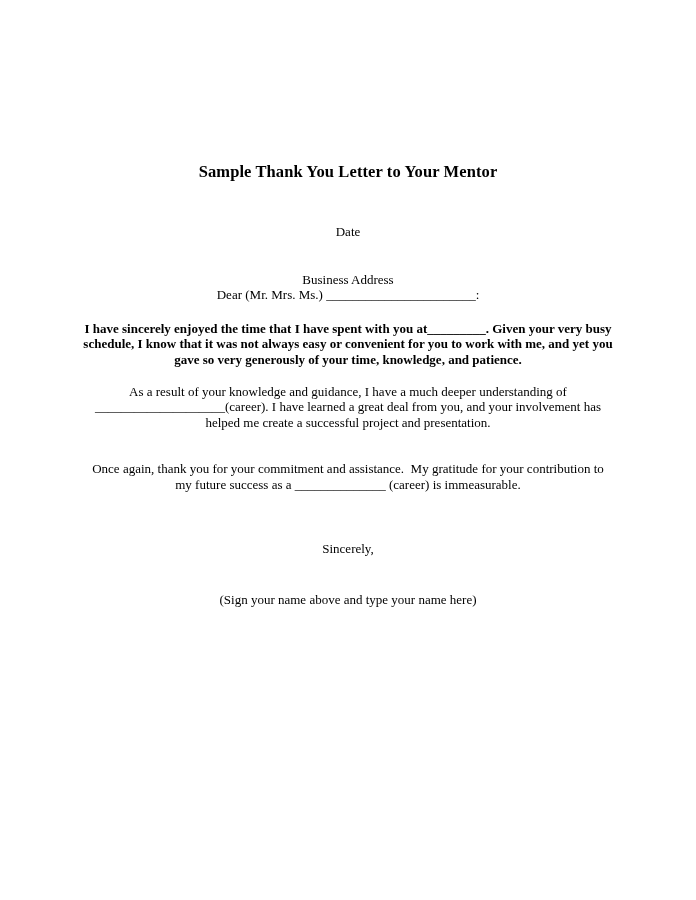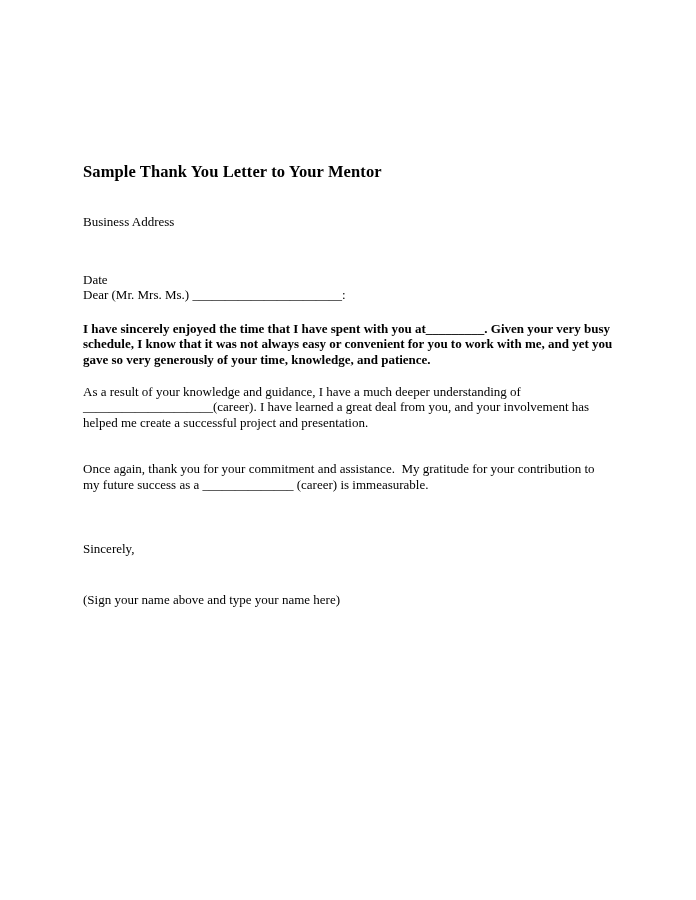--- a/index.html
+++ b/index.html
@@ -10,20 +10,21 @@
     font-family: "Liberation Serif", "DejaVu Serif", serif;
     color: #000000;
     overflow: hidden;
   }
   .page {
     position: relative;
     width: 696px;
     height: 634px;
     background: #ffffff;
     padding: 163px 83px 0 83px;
+    text-align: center;
   }
   .letter-title {
     font-size: 16.5px;
     font-weight: bold;
     line-height: 1.15;
     letter-spacing: 0.1px;
   }
   .line, .para {
     font-size: 13px;
     line-height: 15.6px;
@@ -38,23 +39,23 @@
   .closing-line   { margin-top: 48px; }
   .signature-note { margin-top: 36px; }
 </style>
 </head>
 <body>
 
 <div class="page">
 
   <h1 class="letter-title">Sample Thank You Letter to Your Mentor</h1>
 
+  <p class="line date-line">Date</p>
+
   <p class="line address-line">Business Address</p>
-
-  <p class="line date-line">Date</p>
 
   <p class="line salutation-line">Dear (Mr. Mrs. Ms.) _______________________:</p>
 
   <p class="para para-1">I have sincerely enjoyed the time that I have spent with you at_________. Given your very busy schedule, I know that it was not always easy or convenient for you to work with me, and yet you gave so very generously of your time, knowledge, and patience.</p>
 
   <p class="para para-2">As a result of your knowledge and guidance, I have a much deeper understanding of ____________________(career). I have learned a great deal from you, and your involvement has helped me create a successful project and presentation.</p>
 
   <p class="para para-3">Once again, thank you for your commitment and assistance.  My gratitude for your contribution to my future success as a ______________ (career) is immeasurable.</p>
 
   <p class="line closing-line">Sincerely,</p>

